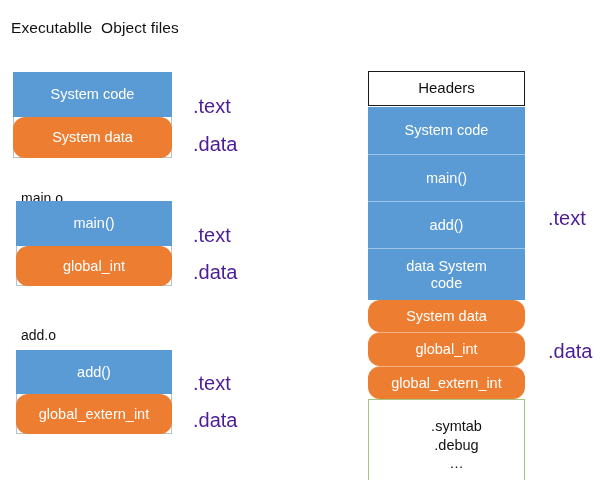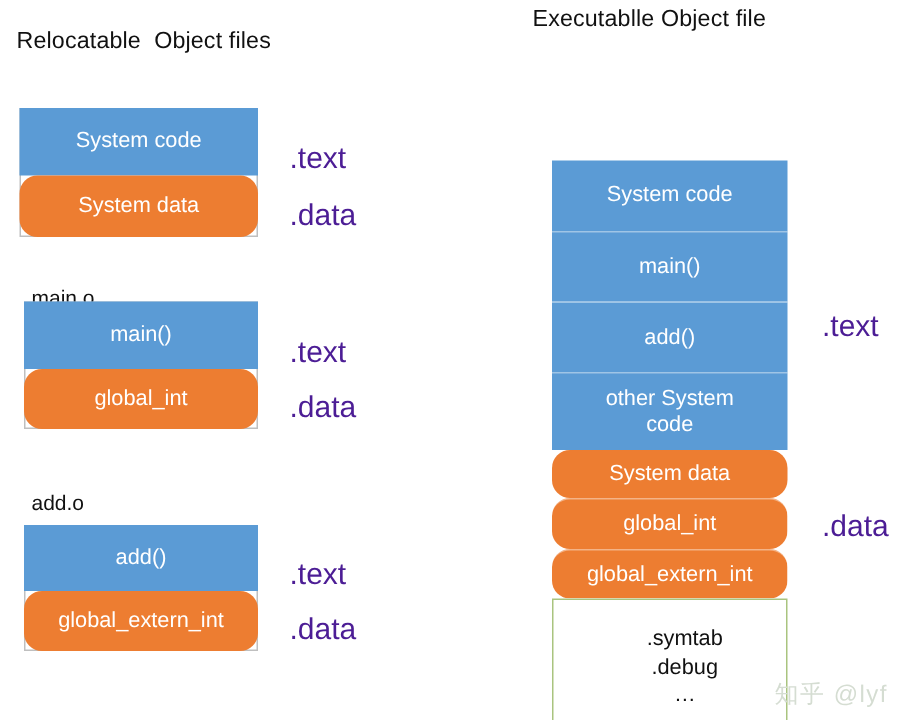--- a/index.html
+++ b/index.html
@@ -112,23 +112,22 @@
     letter-spacing: 1px;
     white-space: pre;
     user-select: none;
   }
 </style>
 </head>
 <body>
 
 <div class="canvas">
 
-  <div class="col-title" id="title-left">Relocatable  Object files</div>
-
-  <div class="col-title" id="title-right">Executablle Object file</div>
+  <div class="col-title" id="title-left">Executablle  Object files</div>
+
 
   <div class="group-outline" style="left:13px; top:72px; width:159px; height:86px;"></div>
   <div class="seg code" style="left:13px; top:72px; width:159px; height:45px;">
     <span class="seg-text">System code</span>
   </div>
   <div class="seg data" style="left:13px; top:117px; width:159px; height:41px;">
     <span class="seg-text">System data</span>
   </div>
   <div class="ann" style="left:193px; top:95px;">.text</div>
   <div class="ann" style="left:193px; top:133px;">.data</div>
@@ -148,35 +147,38 @@
   <div class="group-outline" style="left:16px; top:350px; width:156px; height:84px;"></div>
   <div class="seg code" style="left:16px; top:350px; width:156px; height:44px;">
     <span class="seg-text">add()</span>
   </div>
   <div class="seg data" style="left:16px; top:394px; width:156px; height:40px;">
     <span class="seg-text">global_extern_int</span>
   </div>
   <div class="ann" style="left:193px; top:372px;">.text</div>
   <div class="ann" style="left:193px; top:409px;">.data</div>
 
+  <div class="seg headers" style="left:368px; top:71px; width:157px; height:35px;">
+    <span class="seg-text">Headers</span>
+  </div>
 
   <div class="seg code" style="left:368px; top:107px; width:157px; height:47px;">
     <span class="seg-text">System code</span>
   </div>
 
   <div class="seg code div-top" style="left:368px; top:154px; width:157px; height:47px;">
     <span class="seg-text">main()</span>
   </div>
 
   <div class="seg code div-top" style="left:368px; top:201px; width:157px; height:47px;">
     <span class="seg-text">add()</span>
   </div>
 
   <div class="seg code div-top" style="left:368px; top:248px; width:157px; height:52px;">
-    <span class="seg-text">other System
+    <span class="seg-text">data System
 code</span>
   </div>
 
   <div class="seg data" style="left:368px; top:300px; width:157px; height:32px;">
     <span class="seg-text">System data</span>
   </div>
 
   <div class="seg data div-top" style="left:368px; top:332px; width:157px; height:34px;">
     <span class="seg-text">global_int</span>
   </div>
@@ -187,15 +189,14 @@
 
   <div class="seg symtab" style="left:368px; top:399px; width:157px; height:92px;padding-left:20px;">
     <span class="seg-text">.symtab
 .debug
 …</span>
   </div>
 
   <div class="ann" style="left:548px; top:207px;">.text</div>
   <div class="ann" style="left:548px; top:340px;">.data</div>
 
-  <div id="watermark">知乎 @lyf</div>
 
 </div>
 
 </body></html>

